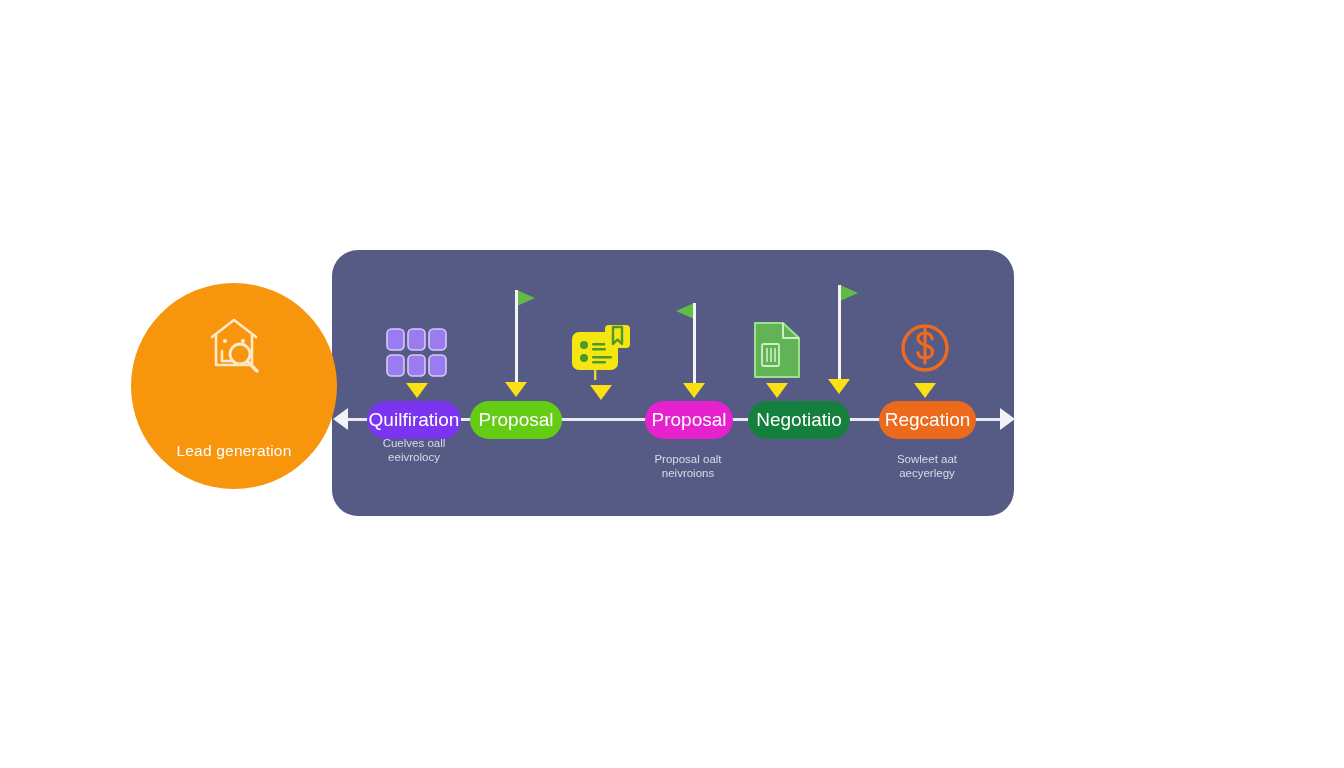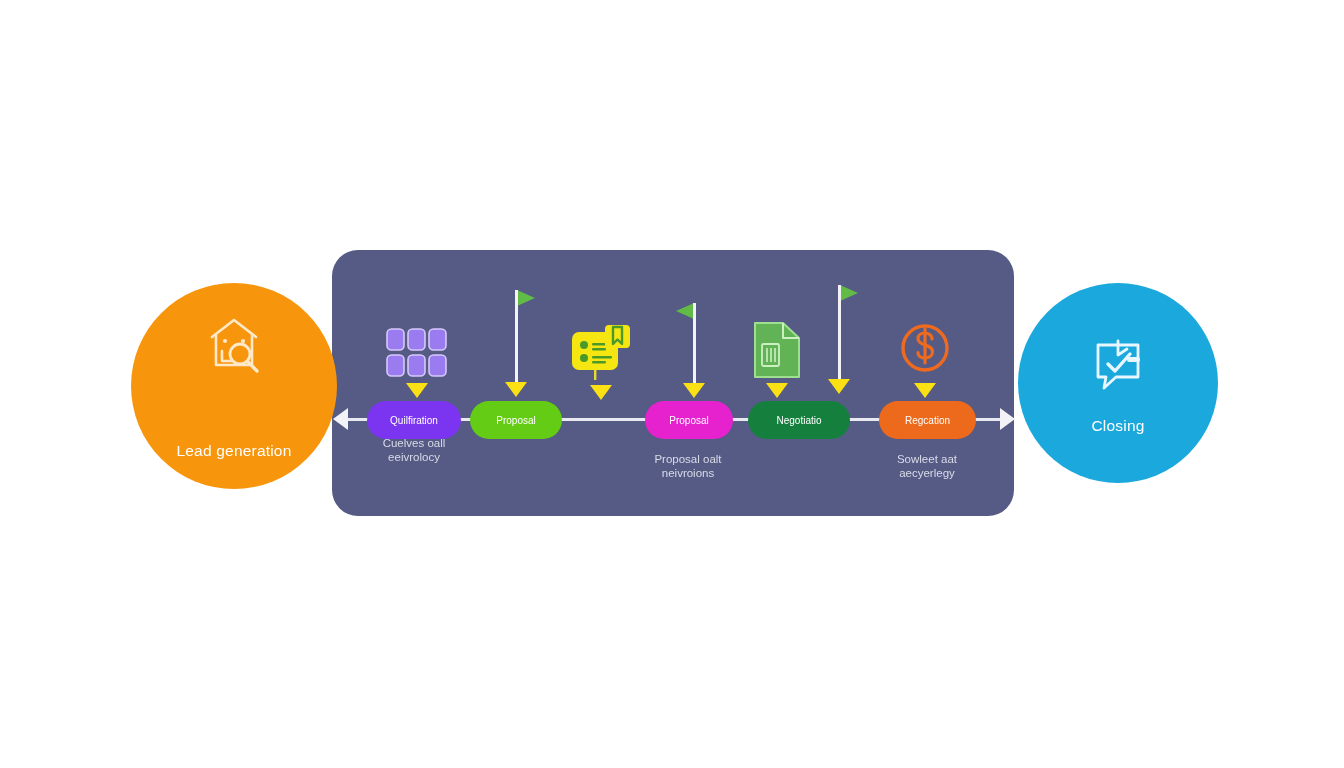--- a/index.html
+++ b/index.html
@@ -102,21 +102,21 @@
     border-left: 15px solid #f2f2f7;
   }
   .pill {
     position: absolute;
     height: 38px;
     border-radius: 19px;
     display: flex;
     align-items: center;
     justify-content: center;
     color: #ffffff;
-    font-size: 10px;
+    font-size: 19px;
     white-space: nowrap;
     box-sizing: border-box;
     padding: 0 14px;
   }
   .stage-sub {
     position: absolute;
     color: #d9dbe8;
     font-size: 11.5px;
     line-height: 14px;
     text-align: center;
@@ -220,29 +220,20 @@
       <path d="M14 22 L14 52 L50 52 L50 22" fill="none" stroke="#ffe9c9" stroke-width="2.6" stroke-linecap="round" stroke-linejoin="round"></path>
       <circle cx="23" cy="28" r="2.1" fill="#ffe9c9"></circle>
       <circle cx="41" cy="28" r="2.1" fill="#ffe9c9"></circle>
       <path d="M20 38 L20 48 L30 48" fill="none" stroke="#ffe9c9" stroke-width="2.6" stroke-linecap="round" stroke-linejoin="round"></path>
       <circle cx="38" cy="41" r="10" fill="none" stroke="#ffe9c9" stroke-width="2.8"></circle>
       <line x1="45.5" y1="48.5" x2="55" y2="58" stroke="#ffe9c9" stroke-width="3.4" stroke-linecap="round"></line>
     </svg>
     <div class="circ-label">Lead generation</div>
   </div>
 
-  <div id="circle-right" class="end-circle">
-    <svg class="circ-icon" viewBox="0 0 64 64">
-      <path d="M12 14 L52 14 L52 46 L30 46 L18 57 L20 46 L12 46 Z" fill="none" stroke="#e8f7ff" stroke-width="2.8" stroke-linejoin="round" stroke-linecap="round"></path>
-      <path d="M32 10 L32 24 L41 18" fill="none" stroke="#e8f7ff" stroke-width="2.8" stroke-linejoin="round" stroke-linecap="round"></path>
-      <rect x="41" y="26" width="13" height="5" rx="2.2" fill="#e8f7ff"></rect>
-      <path d="M22 33 L29 40 L44 23" fill="none" stroke="#e8f7ff" stroke-width="3.4" stroke-linecap="round" stroke-linejoin="round"></path>
-    </svg>
-    <div class="circ-label">Closing</div>
-  </div>
 
   <svg id="icon-grid" class="stage-icon" viewBox="0 0 62 52">
     <rect x="1" y="1" width="17" height="21" rx="4.5" fill="#9a7cf0" stroke="#d6c9fb" stroke-width="1.6"></rect>
     <rect x="22" y="1" width="17" height="21" rx="4.5" fill="#9a7cf0" stroke="#d6c9fb" stroke-width="1.6"></rect>
     <rect x="43" y="1" width="17" height="21" rx="4.5" fill="#9a7cf0" stroke="#d6c9fb" stroke-width="1.6"></rect>
     <rect x="1" y="27" width="17" height="21" rx="4.5" fill="#9a7cf0" stroke="#d6c9fb" stroke-width="1.6"></rect>
     <rect x="22" y="27" width="17" height="21" rx="4.5" fill="#9a7cf0" stroke="#d6c9fb" stroke-width="1.6"></rect>
     <rect x="43" y="27" width="17" height="21" rx="4.5" fill="#9a7cf0" stroke="#d6c9fb" stroke-width="1.6"></rect>
   </svg>
 

